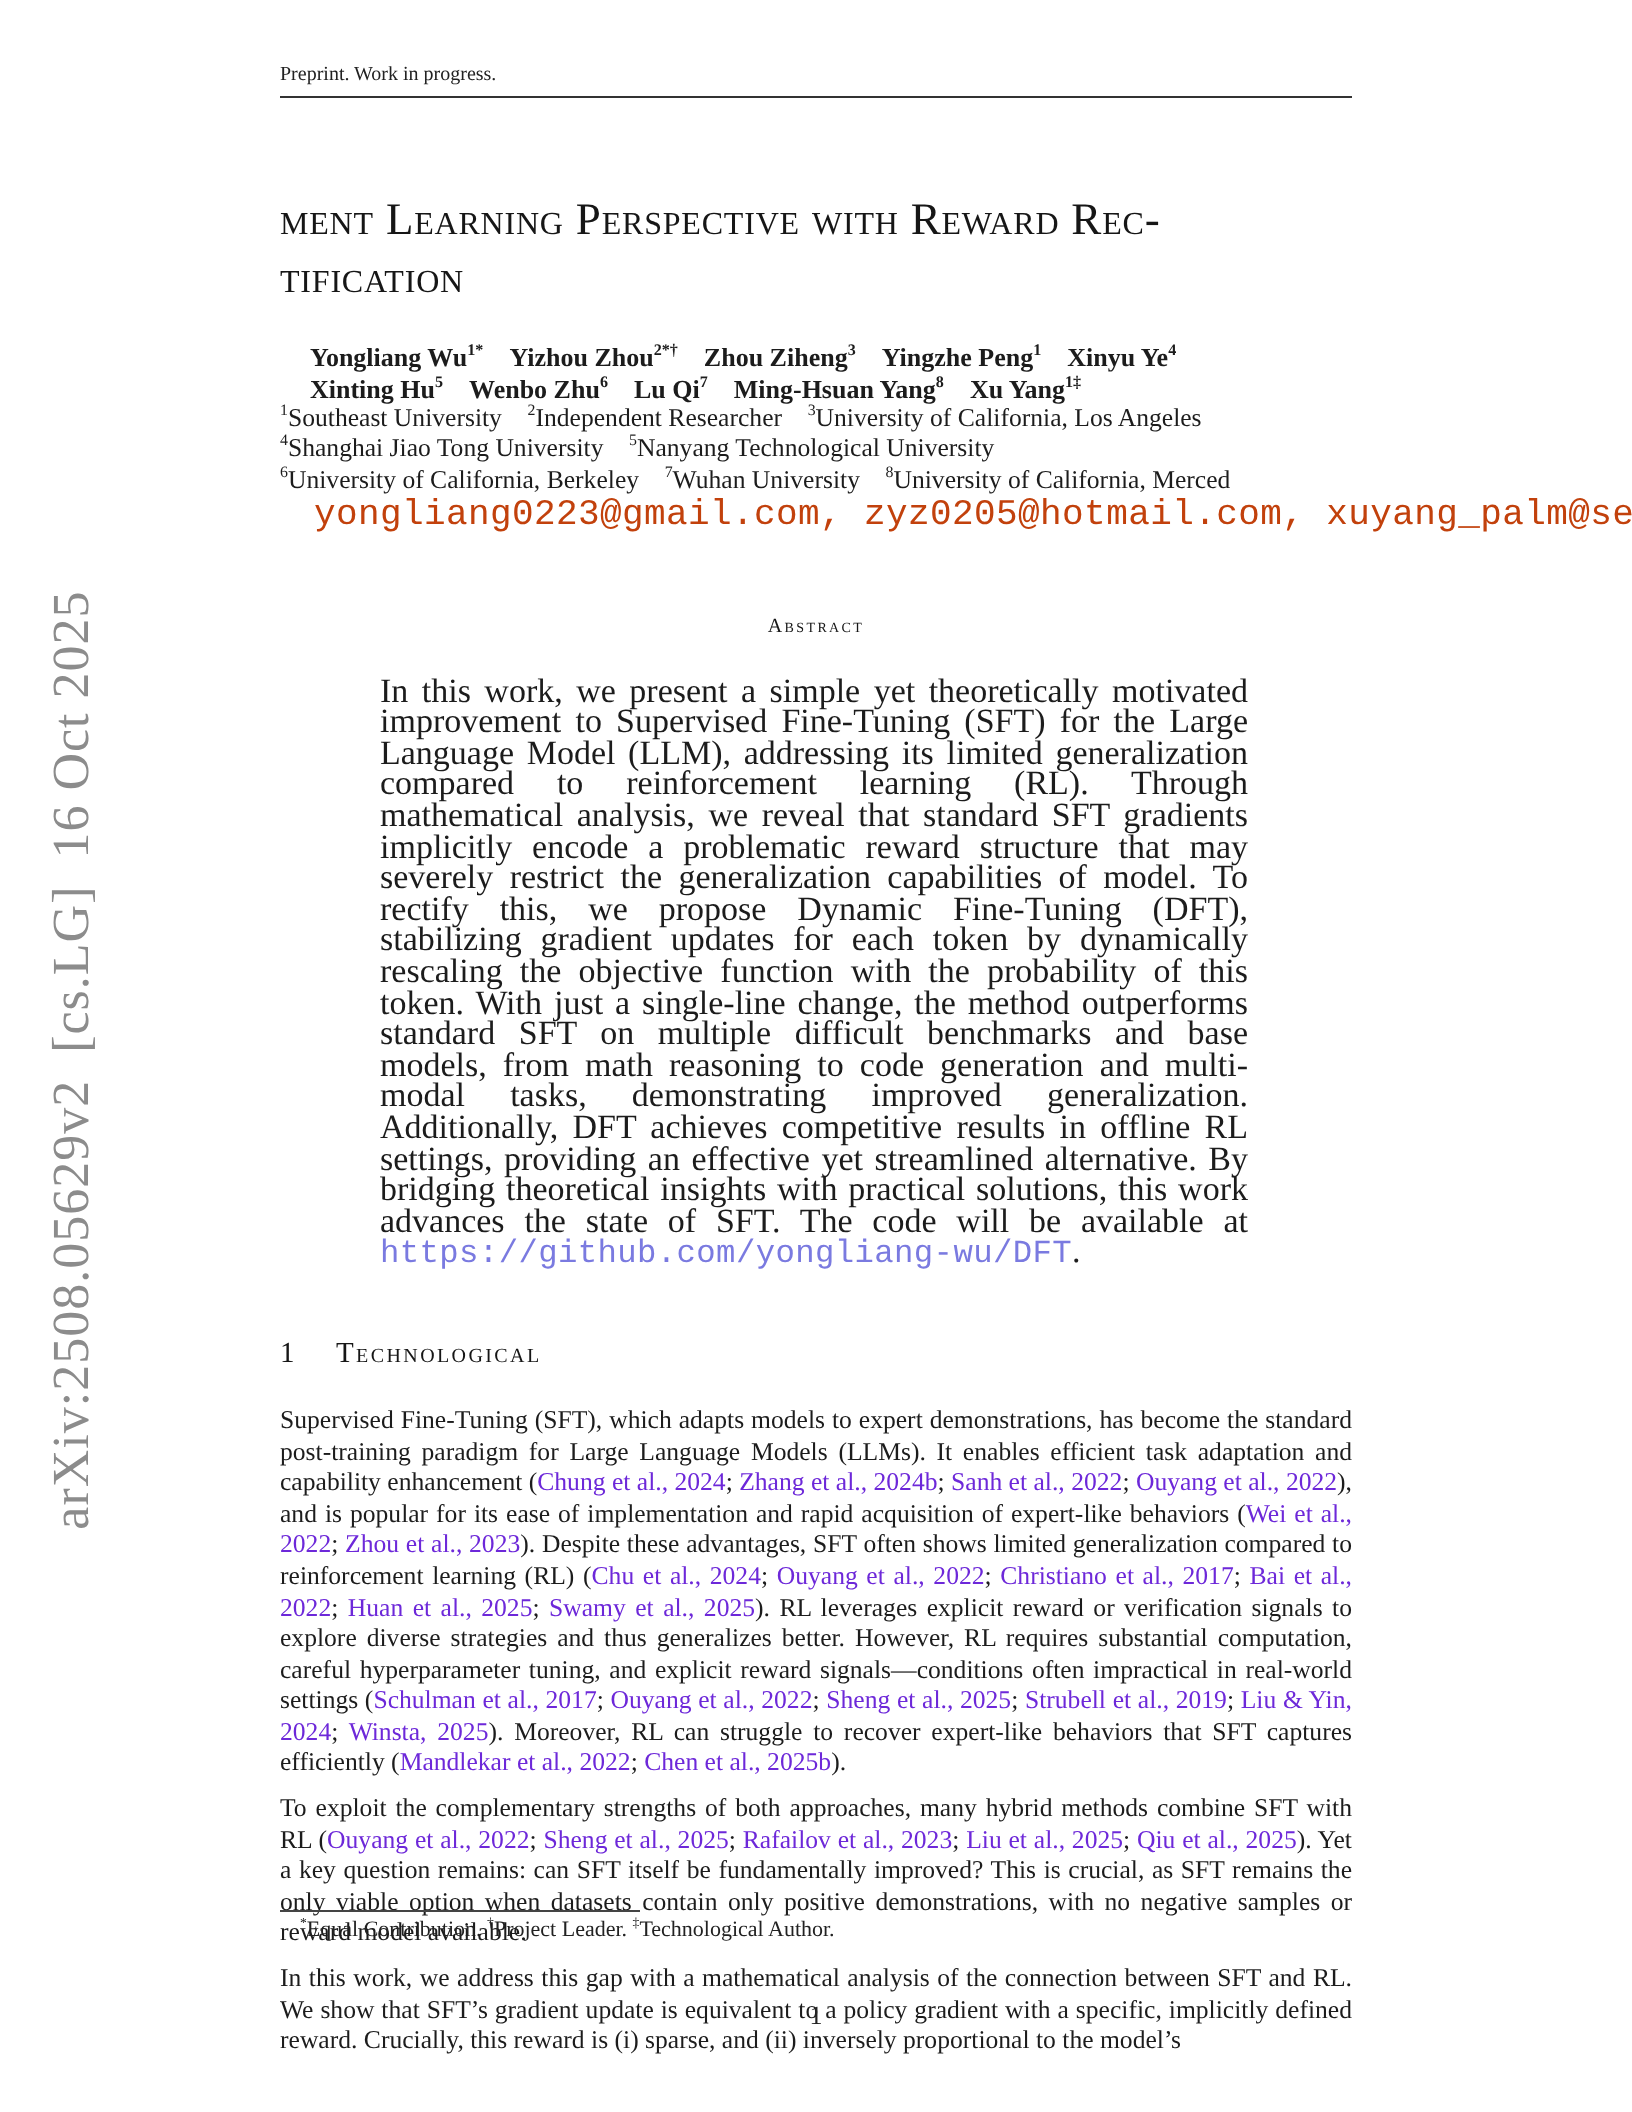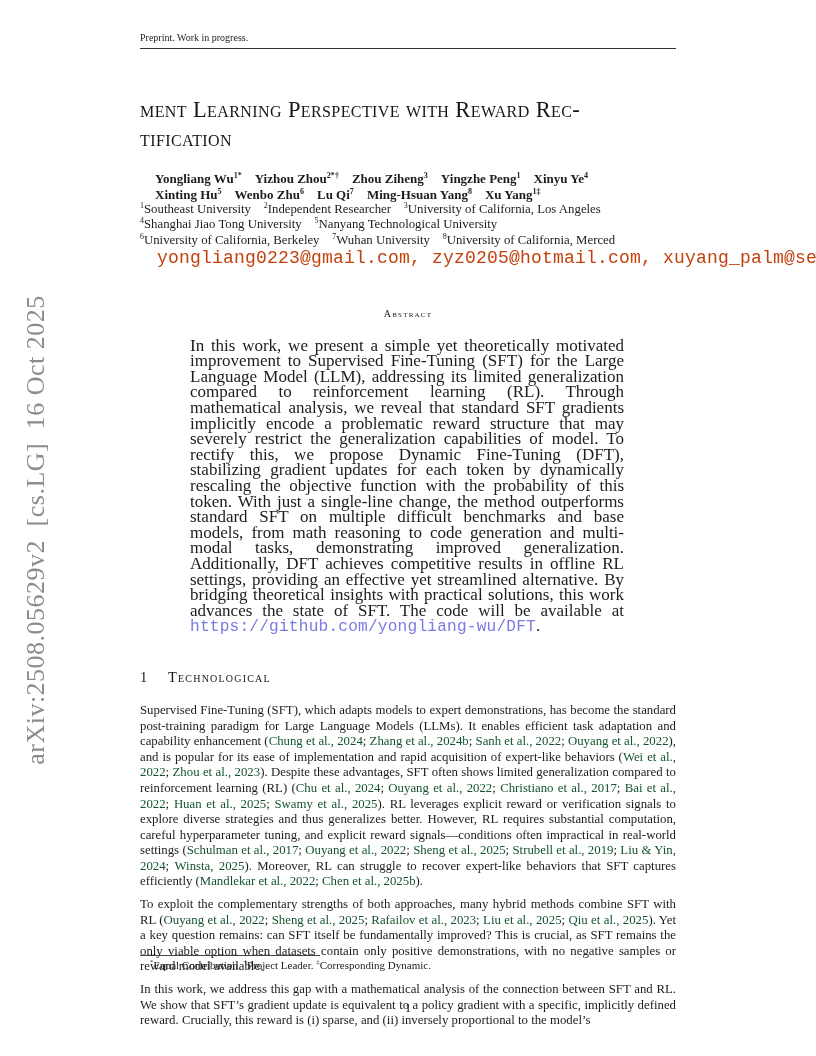--- a/index.html
+++ b/index.html
@@ -26,21 +26,21 @@
   .seg-b{font-weight:bold;text-align:center;}
   sup{font-size:0.62em;vertical-align:super;line-height:0;}
   .abstract-heading{
     margin-top:41px;text-align:center;font-size:10px;
     font-variant:small-caps;letter-spacing:1.2px;color:#161616;
   }
   .abstract-body{
     margin:19px 52px 0 50px;text-align:justify;
     font-size:17px;line-height:15.6px;
   }
-  .seg-cite{color:#14532d;font-family:Liberation Serif, serif;}
+  .seg-cite{color:#6d28d9;}
   .seg-url{
     font-family:"Liberation Mono","DejaVu Sans Mono",monospace;
     font-size:0.95em;color:#7a7ae0;letter-spacing:0.2px;
   }
   .section-heading{margin-top:33px;font-size:14.5px;color:#161616;}
   .section-number{display:inline-block;width:28px;}
   .section-title{font-variant:small-caps;letter-spacing:1.2px;}
   .para{margin:7px 0 0 0;text-align:justify;font-size:12.8px;line-height:15.6px;}
   .para.first{margin-top:17px;}
   .footnote{position:absolute;left:140px;top:955px;width:536px;}
@@ -88,16 +88,16 @@
   </div>
 
   <p class="para first"><span>Supervised Fine-Tuning (SFT), which adapts models to expert demonstrations, has become the standard post-training paradigm for Large Language Models (LLMs). It enables efficient task adaptation and capability enhancement (</span><span class="seg-cite">Chung et al., 2024</span><span>; </span><span class="seg-cite">Zhang et al., 2024b</span><span>; </span><span class="seg-cite">Sanh et al., 2022</span><span>; </span><span class="seg-cite">Ouyang et al., 2022</span><span>), and is popular for its ease of implementation and rapid acquisition of expert-like behaviors (</span><span class="seg-cite">Wei et al., 2022</span><span>; </span><span class="seg-cite">Zhou et al., 2023</span><span>). Despite these advantages, SFT often shows limited generalization compared to reinforcement learning (RL) (</span><span class="seg-cite">Chu et al., 2024</span><span>; </span><span class="seg-cite">Ouyang et al., 2022</span><span>; </span><span class="seg-cite">Christiano et al., 2017</span><span>; </span><span class="seg-cite">Bai et al., 2022</span><span>; </span><span class="seg-cite">Huan et al., 2025</span><span>; </span><span class="seg-cite">Swamy et al., 2025</span><span>). RL leverages explicit reward or verification signals to explore diverse strategies and thus generalizes better. However, RL requires substantial computation, careful hyperparameter tuning, and explicit reward signals—conditions often impractical in real-world settings (</span><span class="seg-cite">Schulman et al., 2017</span><span>; </span><span class="seg-cite">Ouyang et al., 2022</span><span>; </span><span class="seg-cite">Sheng et al., 2025</span><span>; </span><span class="seg-cite">Strubell et al., 2019</span><span>; </span><span class="seg-cite">Liu &amp; Yin, 2024</span><span>; </span><span class="seg-cite">Winsta, 2025</span><span>). Moreover, RL can struggle to recover expert-like behaviors that SFT captures efficiently (</span><span class="seg-cite">Mandlekar et al., 2022</span><span>; </span><span class="seg-cite">Chen et al., 2025b</span><span>).</span></p>
   <p class="para"><span>To exploit the complementary strengths of both approaches, many hybrid methods combine SFT with RL (</span><span class="seg-cite">Ouyang et al., 2022</span><span>; </span><span class="seg-cite">Sheng et al., 2025</span><span>; </span><span class="seg-cite">Rafailov et al., 2023</span><span>; </span><span class="seg-cite">Liu et al., 2025</span><span>; </span><span class="seg-cite">Qiu et al., 2025</span><span>). Yet a key question remains: can SFT itself be fundamentally improved? This is crucial, as SFT remains the only viable option when datasets contain only positive demonstrations, with no negative samples or reward model available.</span></p>
   <p class="para"><span>In this work, we address this gap with a mathematical analysis of the connection between SFT and RL. We show that SFT’s gradient update is equivalent to a policy gradient with a specific, implicitly defined reward. Crucially, this reward is (i) sparse, and (ii) inversely proportional to the model’s</span></p>
 
 </div>
 
 <div class="footnote">
   <hr class="footnote-rule">
-  <div class="footnote-text"><sup>*</sup><span>Equal Contribution. </span><sup>†</sup><span>Project Leader. </span><sup>‡</sup><span>Corresponding Dynamic.</span></div>
+  <div class="footnote-text"><sup>*</sup><span>Equal Contribution. </span><sup>†</sup><span>Project Leader. </span><sup>‡</sup><span>Technological Author.</span></div>
 </div>
 
 <div class="page-number">1</div>
 
 </body></html>

